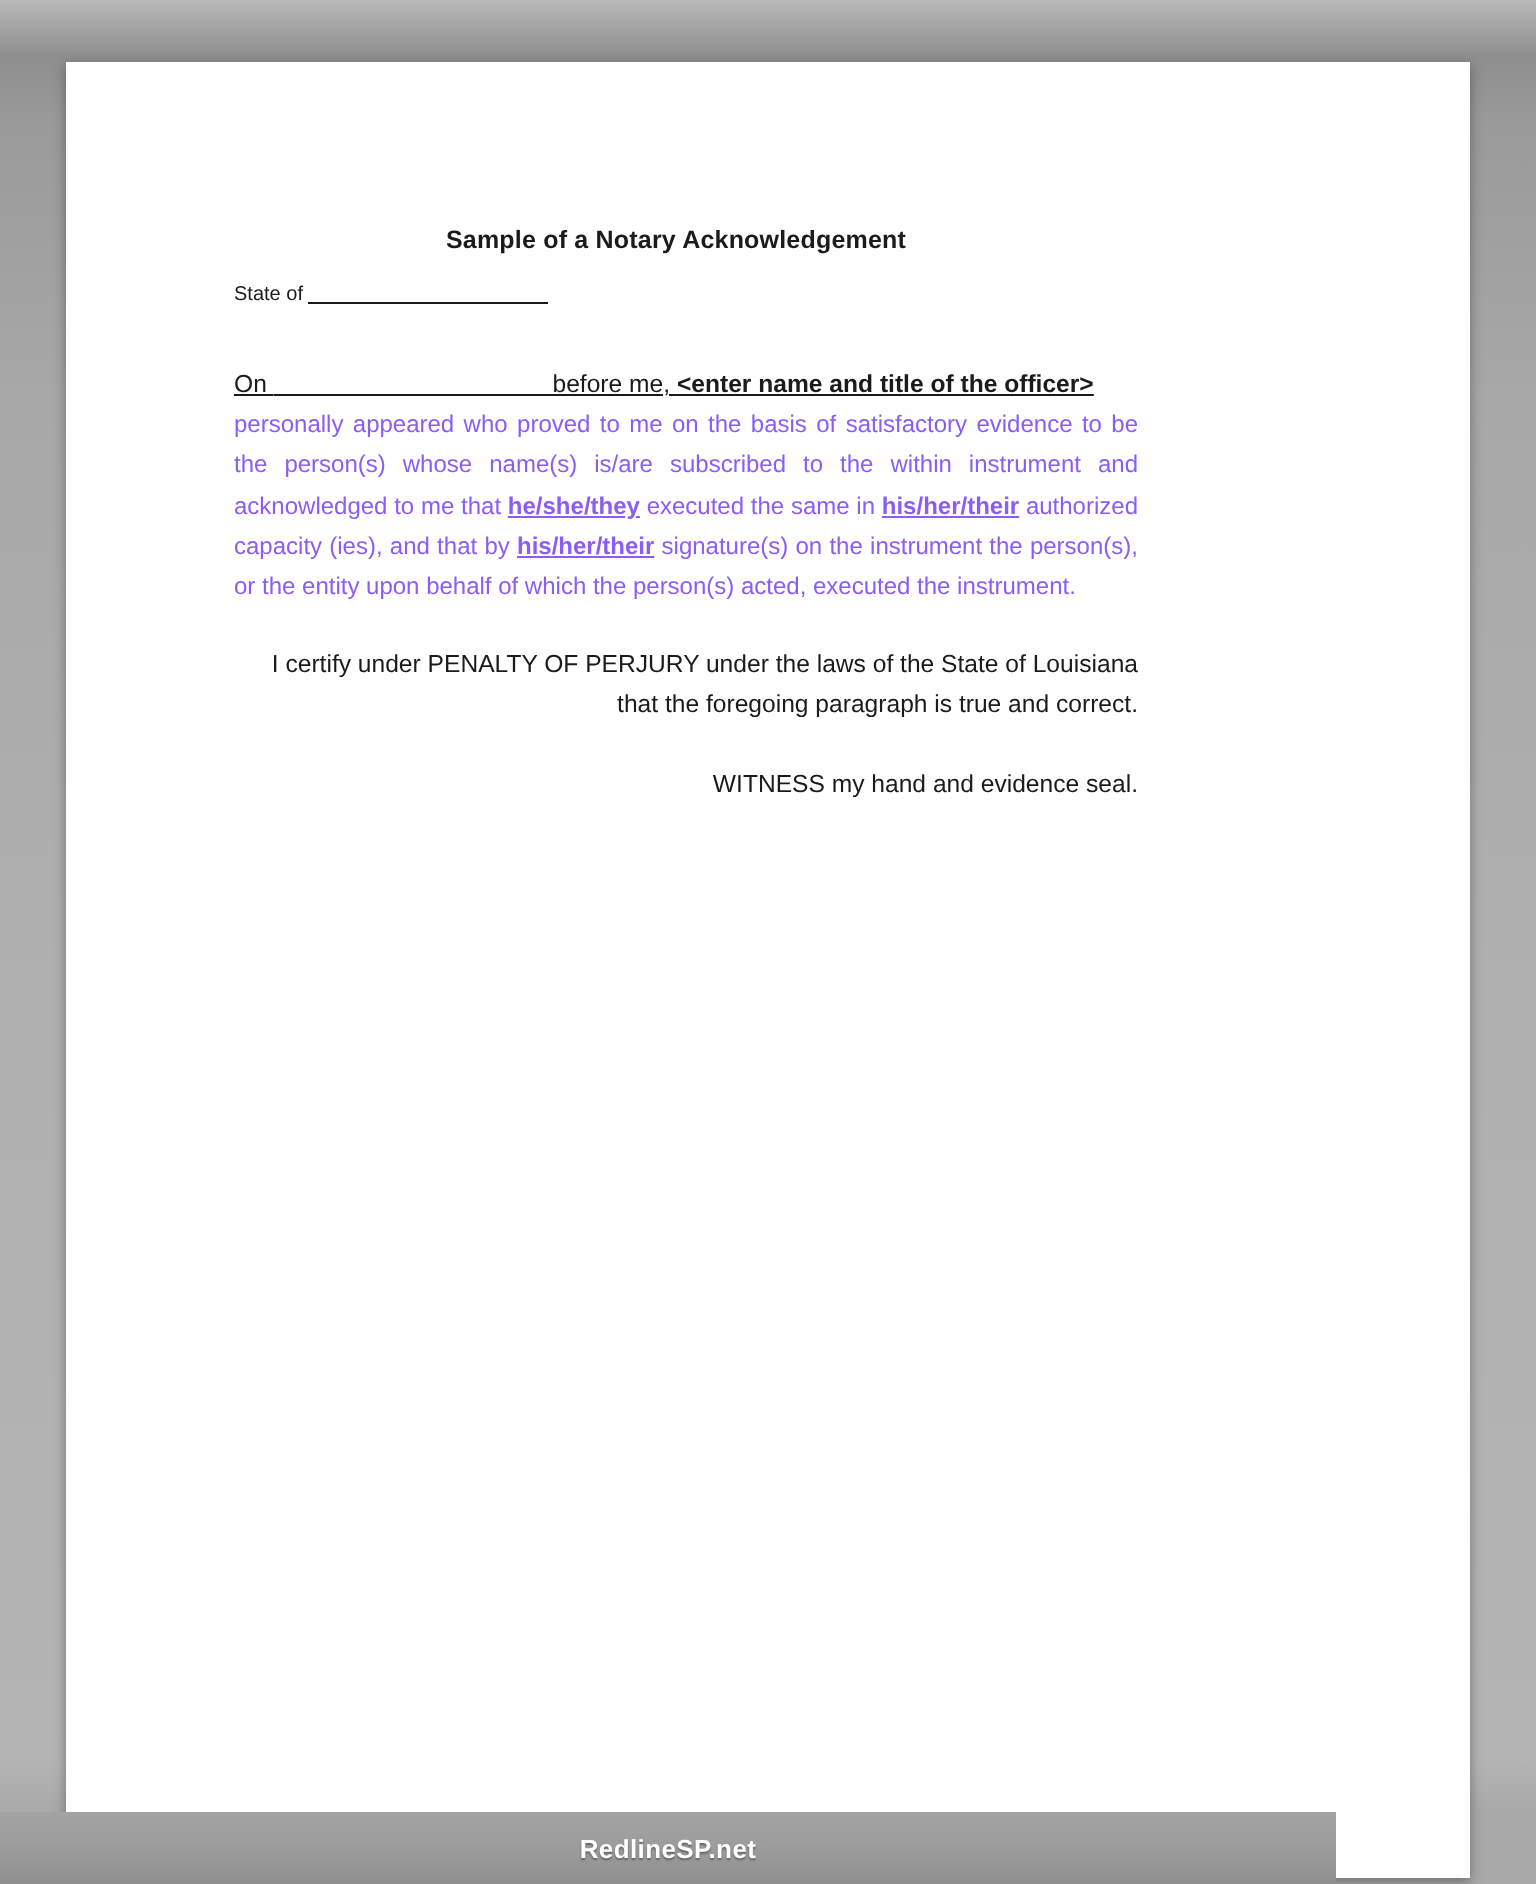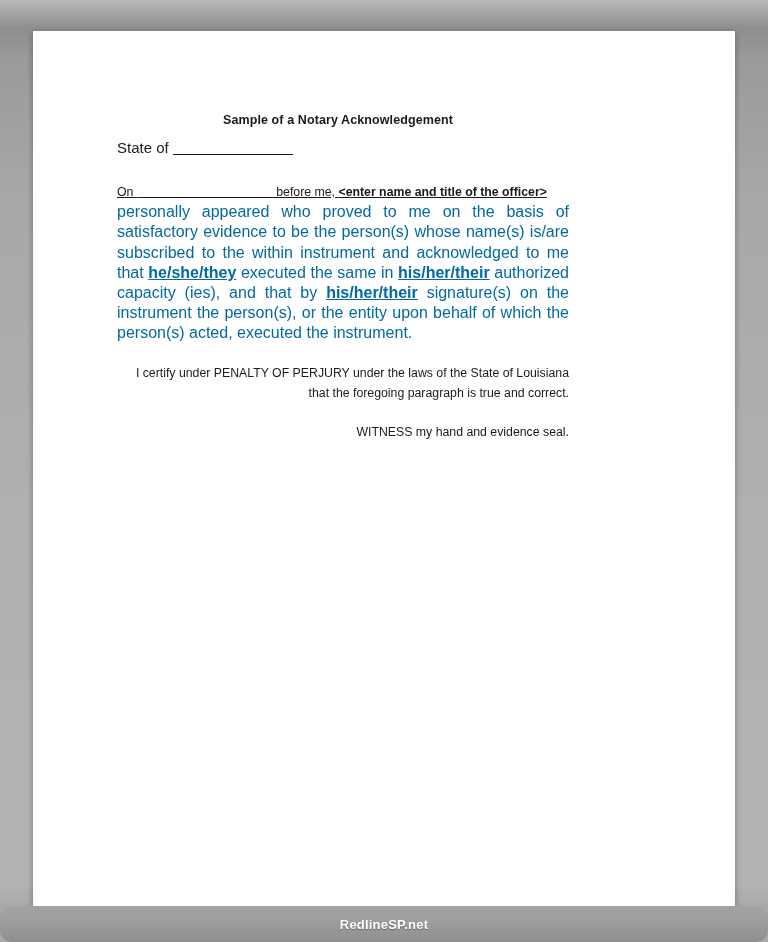--- a/index.html
+++ b/index.html
@@ -52,21 +52,21 @@
     text-align: center;
     font-size: 12.5px;
     font-weight: bold;
     color: #1b1b1b;
     letter-spacing: 0.1px;
     margin: 0 0 11px 0;
     padding-right: 10px;
   }
 
   .line-row {
-    font-size: 15px;
+    font-size: 10px;
     color: #1b1b1b;
     line-height: 20px;
     white-space: nowrap;
   }
 
   .blank-rule {
     display: inline-block;
     border-bottom: 1.6px solid #1b1b1b;
     vertical-align: -2px;
   }
@@ -81,22 +81,22 @@
   .u-bold {
     font-weight: bold;
     text-decoration: underline;
     text-underline-offset: 1px;
   }
 
   .gap-lg { height: 24px; }
   .gap-md { height: 19px; }
 
   .para {
-    font-size: 16px;
-    color: #0369a1;
+    font-size: 12px;
+    color: #8b5cf6;
     line-height: 20.2px;
     text-align: justify;
     margin: 0;
   }
 
   .para-lead {
     font-size: 12.3px;
     color: #1b1b1b;
     line-height: 20.2px;
     white-space: nowrap;
@@ -109,27 +109,26 @@
     line-height: 20.2px;
     text-align: right;
     margin: 0;
   }
 
   
   .footer-band {
     position: absolute;
     left: 0;
     top: 906px;
-    width: 768px;
+    width: 668px;
     height: 36px;
     background: linear-gradient(to bottom, #a3a3a3 0%, #9d9d9d 45%, #8f8f8f 100%);
     display: flex;
     align-items: center;
     justify-content: center;
-    border-radius: 12px;
   }
   .footer-text {
     font-size: 13px;
     font-weight: bold;
     color: #ffffff;
     letter-spacing: 0.2px;
     text-shadow: 0 1px 1px rgba(0,0,0,0.35);
   }
 </style>
 </head>

